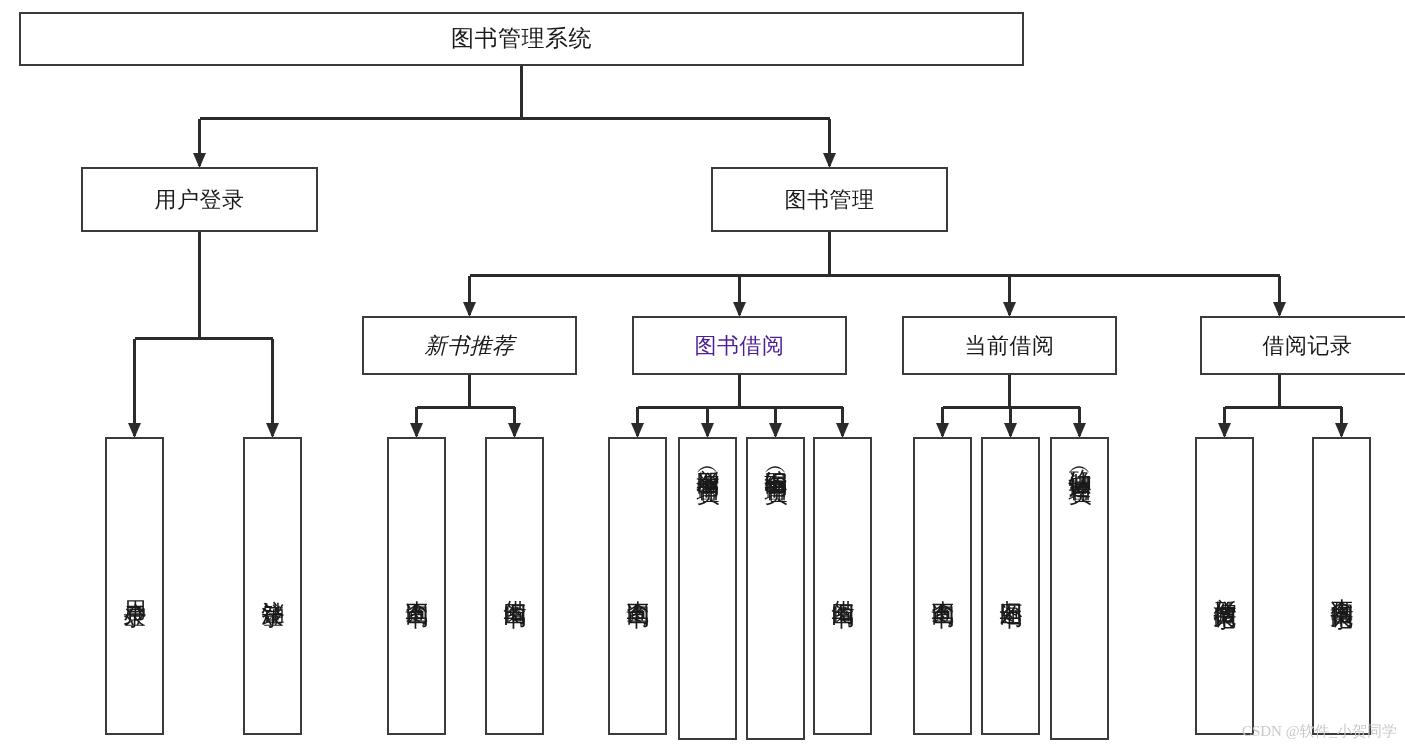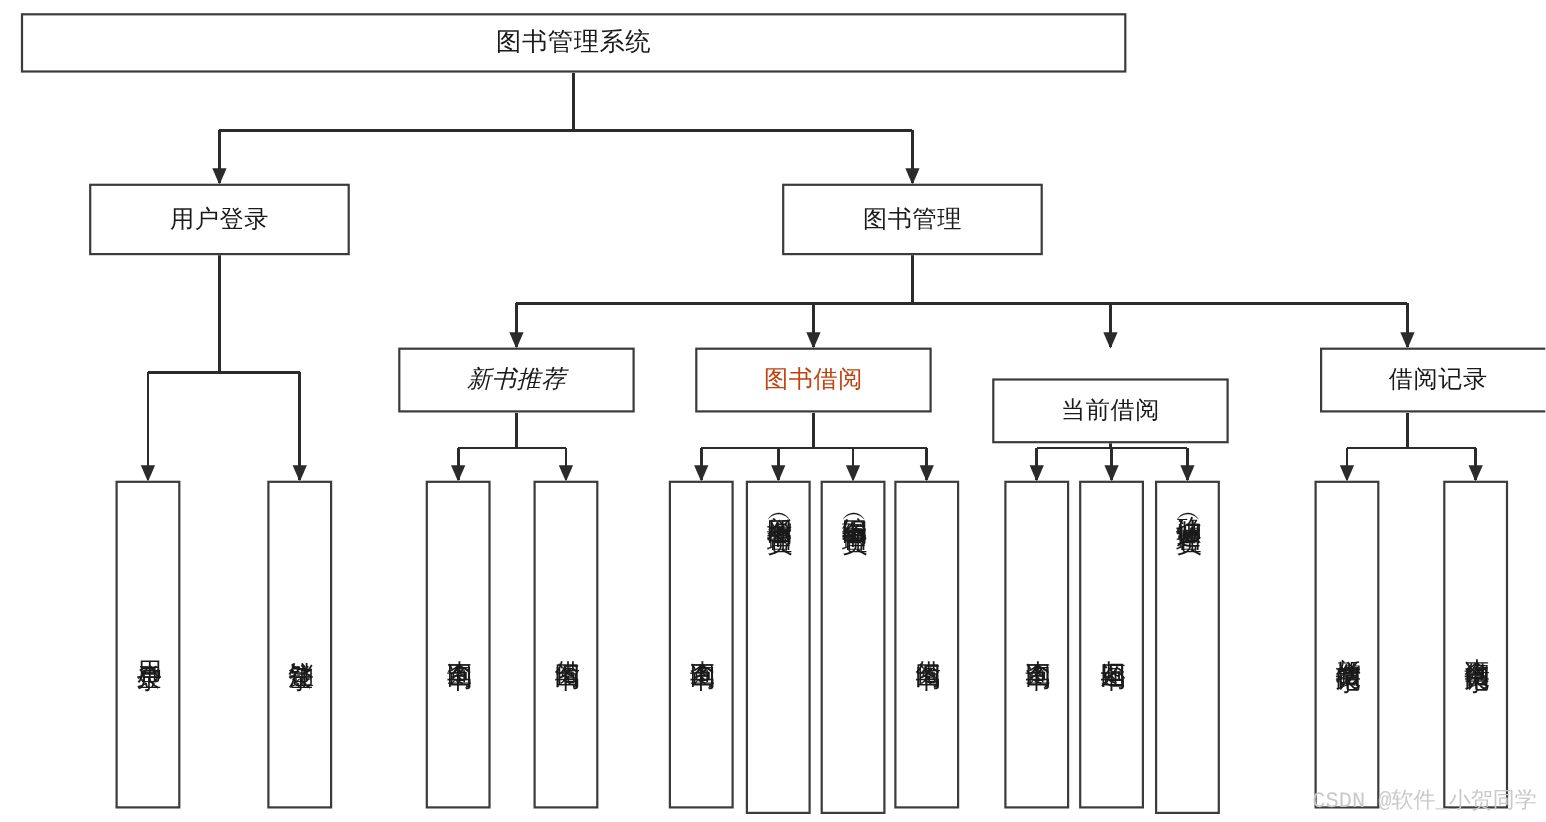--- a/index.html
+++ b/index.html
@@ -64,25 +64,25 @@
     white-space: nowrap;
   }
   .node.v.mid {
     align-items: center;
     padding-top: 0;
   }
   #watermark {
     position: absolute;
     right: 8px;
     bottom: 6px;
-    font-size: 20px;
+    font-size: 15px;
     color: #c9c9c9;
     white-space: nowrap;
     z-index: 3;
-    font-family: Liberation Mono, monospace;
+    font-family: Liberation Serif, serif;
   }
 </style>
 </head>
 <body>
 
 <div id="canvas">
   <svg id="edges" viewBox="0 0 1405 747">
       <line x1="521.5" y1="66" x2="521.5" y2="118.52000000000001" stroke="#2b2b2b" stroke-width="2.6" shape-rendering="crispEdges"></line>
       <line x1="199.5" y1="118.52000000000001" x2="829.5" y2="118.52000000000001" stroke="#2b2b2b" stroke-width="2.6" shape-rendering="crispEdges"></line>
       <line x1="199.5" y1="118.52000000000001" x2="199.5" y2="166" stroke="#2b2b2b" stroke-width="2.6" shape-rendering="crispEdges"></line>
@@ -142,24 +142,24 @@
       </div>
       <div class="node h" style="left: 81px; top: 167px; width: 237px; height: 65px; border-color: rgb(59, 59, 59); background: rgb(255, 255, 255); color: rgb(26, 26, 26);">
         <span class="lbl">用户登录</span>
       </div>
       <div class="node h" style="left: 711px; top: 167px; width: 237px; height: 65px; border-color: rgb(59, 59, 59); background: rgb(255, 255, 255); color: rgb(26, 26, 26);">
         <span class="lbl">图书管理</span>
       </div>
       <div class="node h" style="left: 362px; top: 316px; width: 215px; height: 59px; border-color: rgb(59, 59, 59); background: rgb(255, 255, 255); color: rgb(26, 26, 26); font-style: italic;">
         <span class="lbl">新书推荐</span>
       </div>
-      <div class="node h" style="left: 632px; top: 316px; width: 215px; height: 59px; border-color: rgb(59, 59, 59); background: rgb(255, 255, 255); color: #c2410c;">
+      <div class="node h" style="left: 632px; top: 316px; width: 215px; height: 59px; border-color: rgb(59, 59, 59); background: rgb(255, 255, 255); color: #4c1d95;">
         <span class="lbl">图书借阅</span>
       </div>
-      <div class="node h" style="left: 902px; top: 316px; width: 215px; height: 59px; border-color: rgb(59, 59, 59); background: rgb(255, 255, 255); color: rgb(26, 26, 26); margin-top: 28px;">
+      <div class="node h" style="left: 902px; top: 316px; width: 215px; height: 59px; border-color: rgb(59, 59, 59); background: rgb(255, 255, 255); color: rgb(26, 26, 26);">
         <span class="lbl">当前借阅</span>
       </div>
       <div class="node h" style="left: 1200px; top: 316px; width: 215px; height: 59px; border-color: rgb(59, 59, 59); background: rgb(255, 255, 255); color: rgb(26, 26, 26);">
         <span class="lbl">借阅记录</span>
       </div>
       <div class="node v mid" style="left: 105px; top: 437px; width: 59px; height: 298px; border-color: rgb(59, 59, 59); background: rgb(255, 255, 255); color: rgb(26, 26, 26);">
         <span class="lbl">用户登录</span>
       </div>
       <div class="node v mid" style="left: 243px; top: 437px; width: 59px; height: 298px; border-color: rgb(59, 59, 59); background: rgb(255, 255, 255); color: rgb(26, 26, 26);">
         <span class="lbl">注销登录</span>

